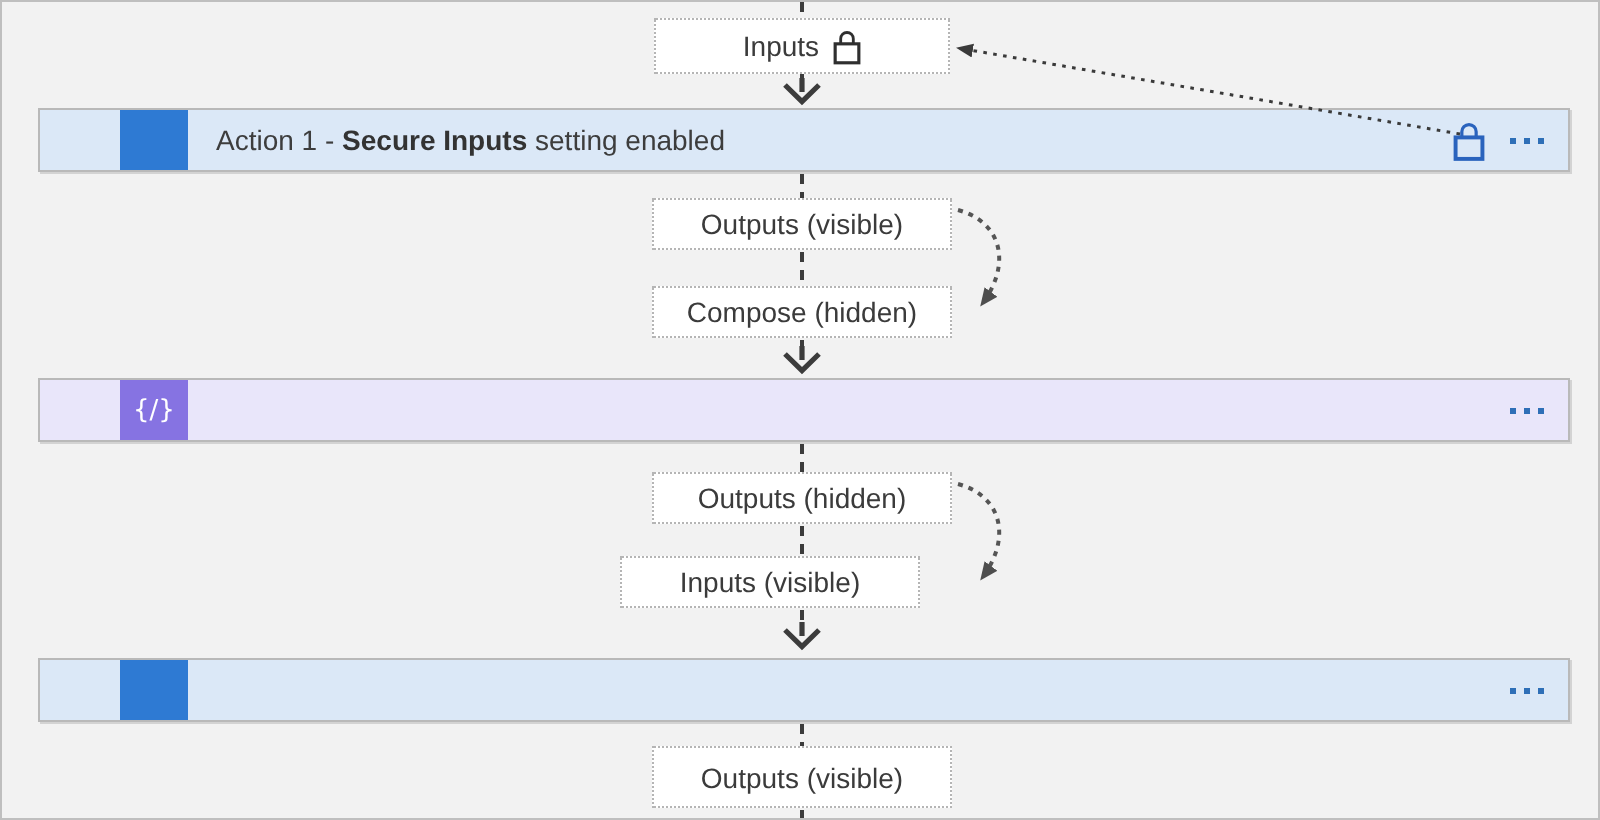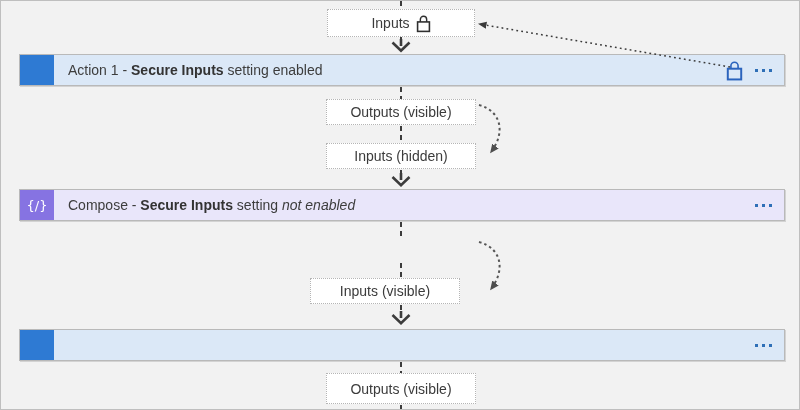--- a/index.html
+++ b/index.html
@@ -29,20 +29,21 @@
   
   .action-bar{
     position:absolute;
     left:18px;width:766px;height:32px;
     box-sizing:border-box;
     border:1px solid #b9b9b9;
     box-shadow:1px 1px 0 rgba(120,120,120,0.25);
     display:flex;align-items:center;
     z-index:2;
     font-size:14px;
+    padding-left:40px;
   }
   .bar-blue{background:#dbe8f7;}
   .bar-purple{background:#e9e6fa;}
   .bar-icon{
     width:34px;height:100%;
     flex:0 0 34px;
     display:flex;align-items:center;justify-content:center;
   }
   .icon-blue{background:#2e7ad3;}
   .icon-purple{background:#8673e2;}
@@ -124,37 +125,39 @@
           <i></i>
         </span>
     </div>
   </div>
 
   <div class="node-box" style="left:325px;top:98px;width:150px;height:26px;">
     <span>Outputs (visible)</span>
   </div>
 
   <div class="node-box" style="left:325px;top:142px;width:150px;height:26px;">
-    <span>Inputs (hidden)</span>
+    <span>Compose (hidden)</span>
   </div>
 
   <div class="action-bar bar-purple" style="top:188px;">
     <div class="bar-icon icon-purple">
         <span class="glyph">{/}</span>
       </div>
-    <div class="bar-text"><span>Compose - </span><b>Secure Inputs</b><span> setting </span><i>not enabled</i></div>
     <div class="bar-right">
       <span class="dots">
           <i></i>
           <i></i>
           <i></i>
         </span>
     </div>
   </div>
 
+  <div class="node-box" style="left:325px;top:235px;width:150px;height:26px;">
+    <span>Outputs (hidden)</span>
+  </div>
 
   <div class="node-box" style="left:309px;top:277px;width:150px;height:26px;">
     <span>Inputs (visible)</span>
   </div>
 
   <div class="action-bar bar-blue" style="top:328px;">
     <div class="bar-icon icon-blue"></div>
     <div class="bar-right">
       <span class="dots">
           <i></i>

